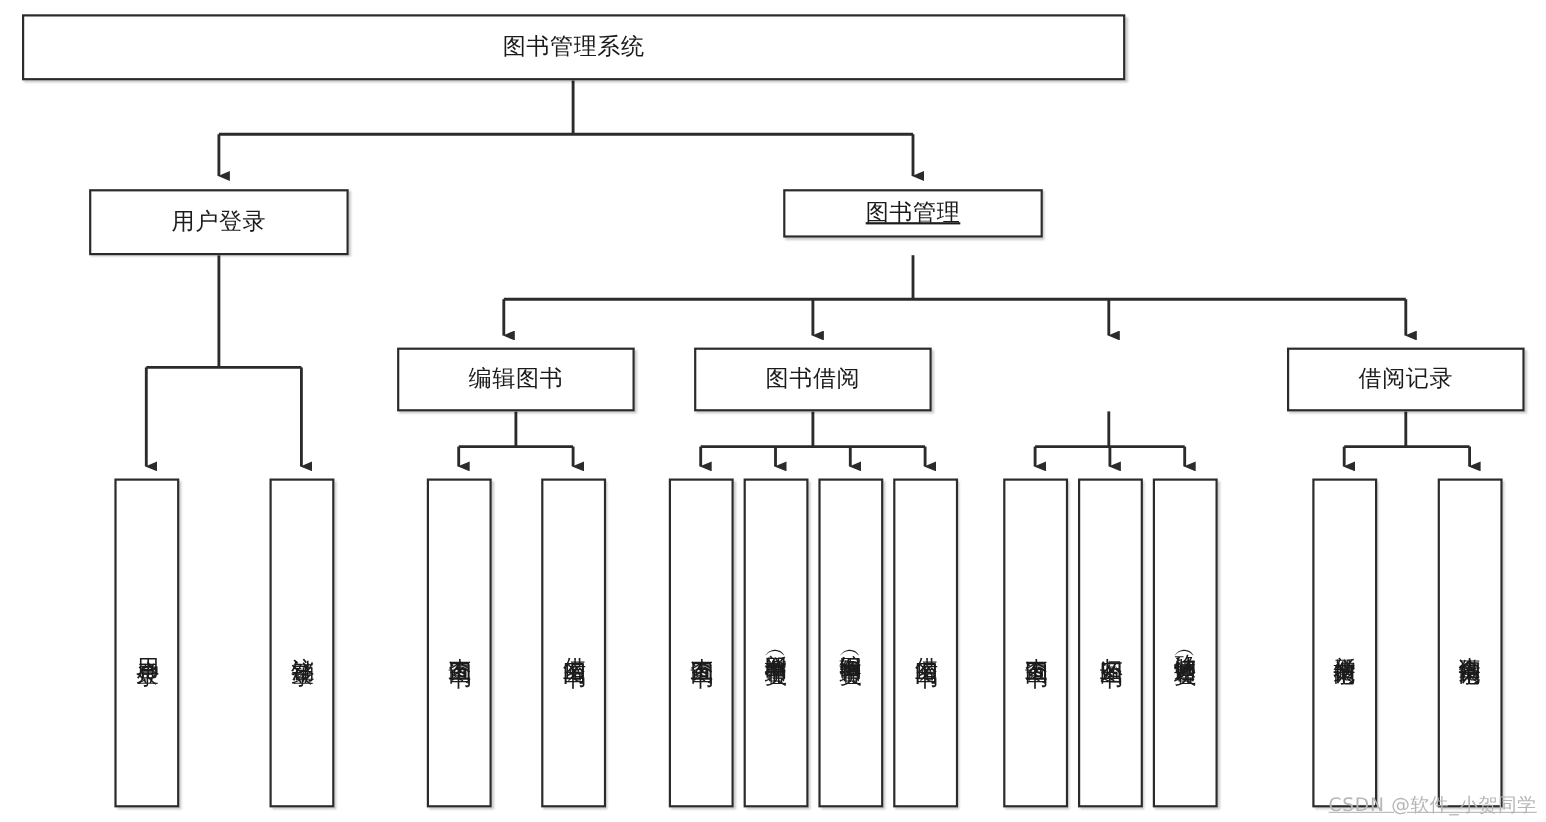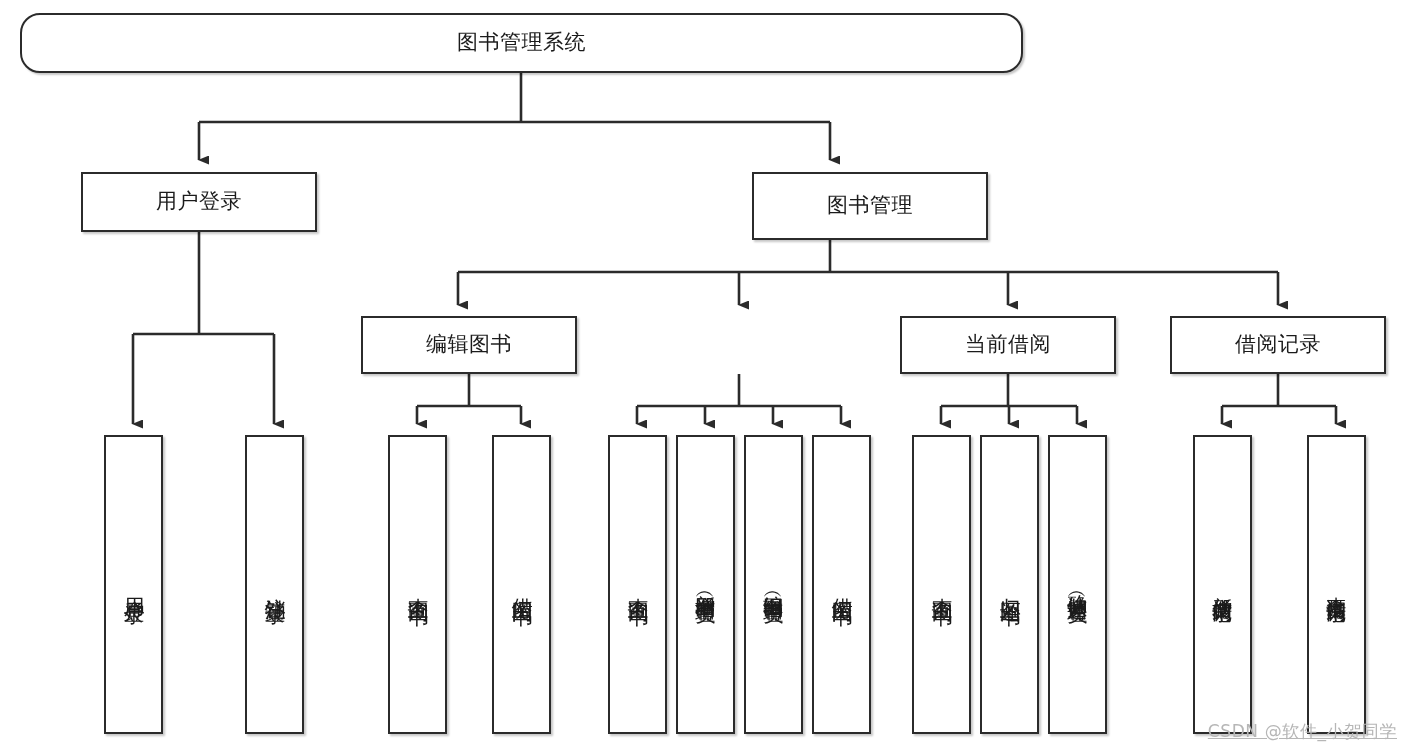--- a/index.html
+++ b/index.html
@@ -128,40 +128,40 @@
       <path d="M 1009,406 L 1009,424" marker-end="url(#arrowhead)"></path>
       <path d="M 1077,406 L 1077,424" marker-end="url(#arrowhead)"></path>
 
       <path d="M 1278,374 L 1278,406"></path>
       <path d="M 1222,406 L 1336,406"></path>
       <path d="M 1222,406 L 1222,424" marker-end="url(#arrowhead)"></path>
       <path d="M 1336,406 L 1336,424" marker-end="url(#arrowhead)"></path>
     </g>
   </svg>
 
-  <div class="node horiz" style="left:20px; top:13px; width:1003px; height:60px;border-radius:20px;">
+  <div class="node horiz" style="left:20px; top:13px; width:1003px; height:60px;">
     <span class="node-label">图书管理系统</span>
   </div>
 
   <div class="node horiz" style="left:81px; top:172px; width:236px; height:60px;">
     <span class="node-label">用户登录</span>
   </div>
 
-  <div class="node horiz" style="left:752px; top:172px; width:236px; height:68px;">
+  <div class="node horiz" style="left:712px; top:172px; width:236px; height:44px;text-decoration:underline;">
     <span class="node-label">图书管理</span>
   </div>
 
   <div class="node horiz" style="left:361px; top:316px; width:216px; height:58px;">
     <span class="node-label">编辑图书</span>
   </div>
 
-
-  <div class="node horiz" style="left:900px; top:316px; width:216px; height:58px;">
-    <span class="node-label">当前借阅</span>
-  </div>
+  <div class="node horiz" style="left:631px; top:316px; width:216px; height:58px;">
+    <span class="node-label">图书借阅</span>
+  </div>
+
 
   <div class="node horiz" style="left:1170px; top:316px; width:216px; height:58px;">
     <span class="node-label">借阅记录</span>
   </div>
 
   <div class="node vert" style="left:104px; top:435px; width:59px; height:299px;">
     <span class="node-label">用户登录</span>
   </div>
 
   <div class="node vert" style="left:245px; top:435px; width:59px; height:299px;">

